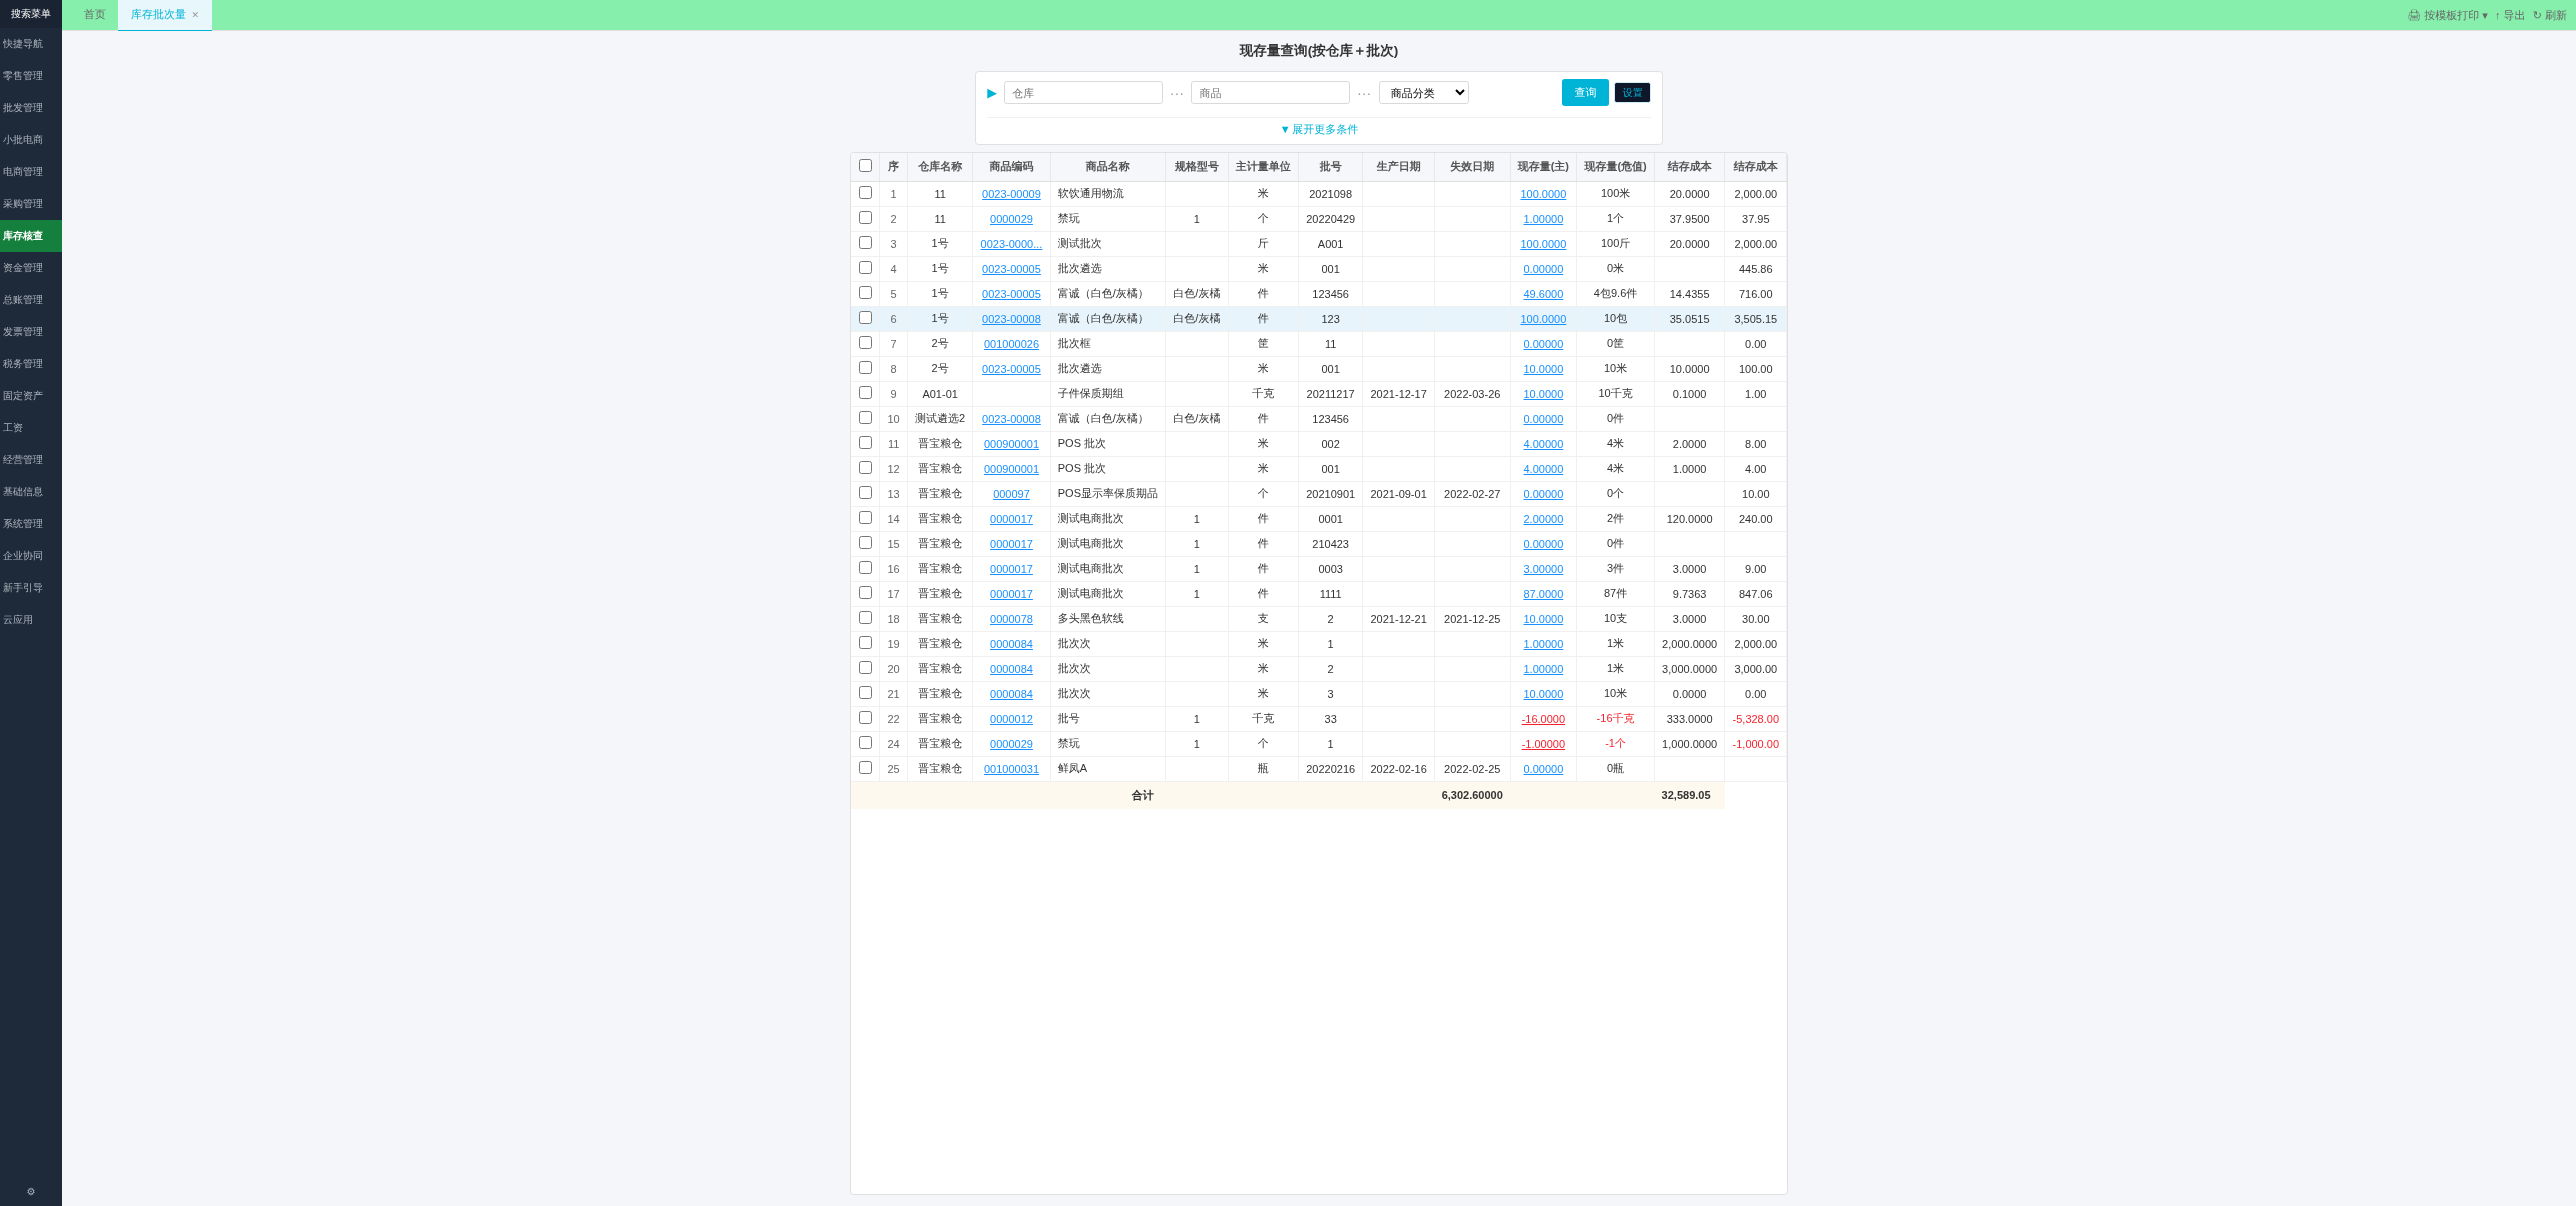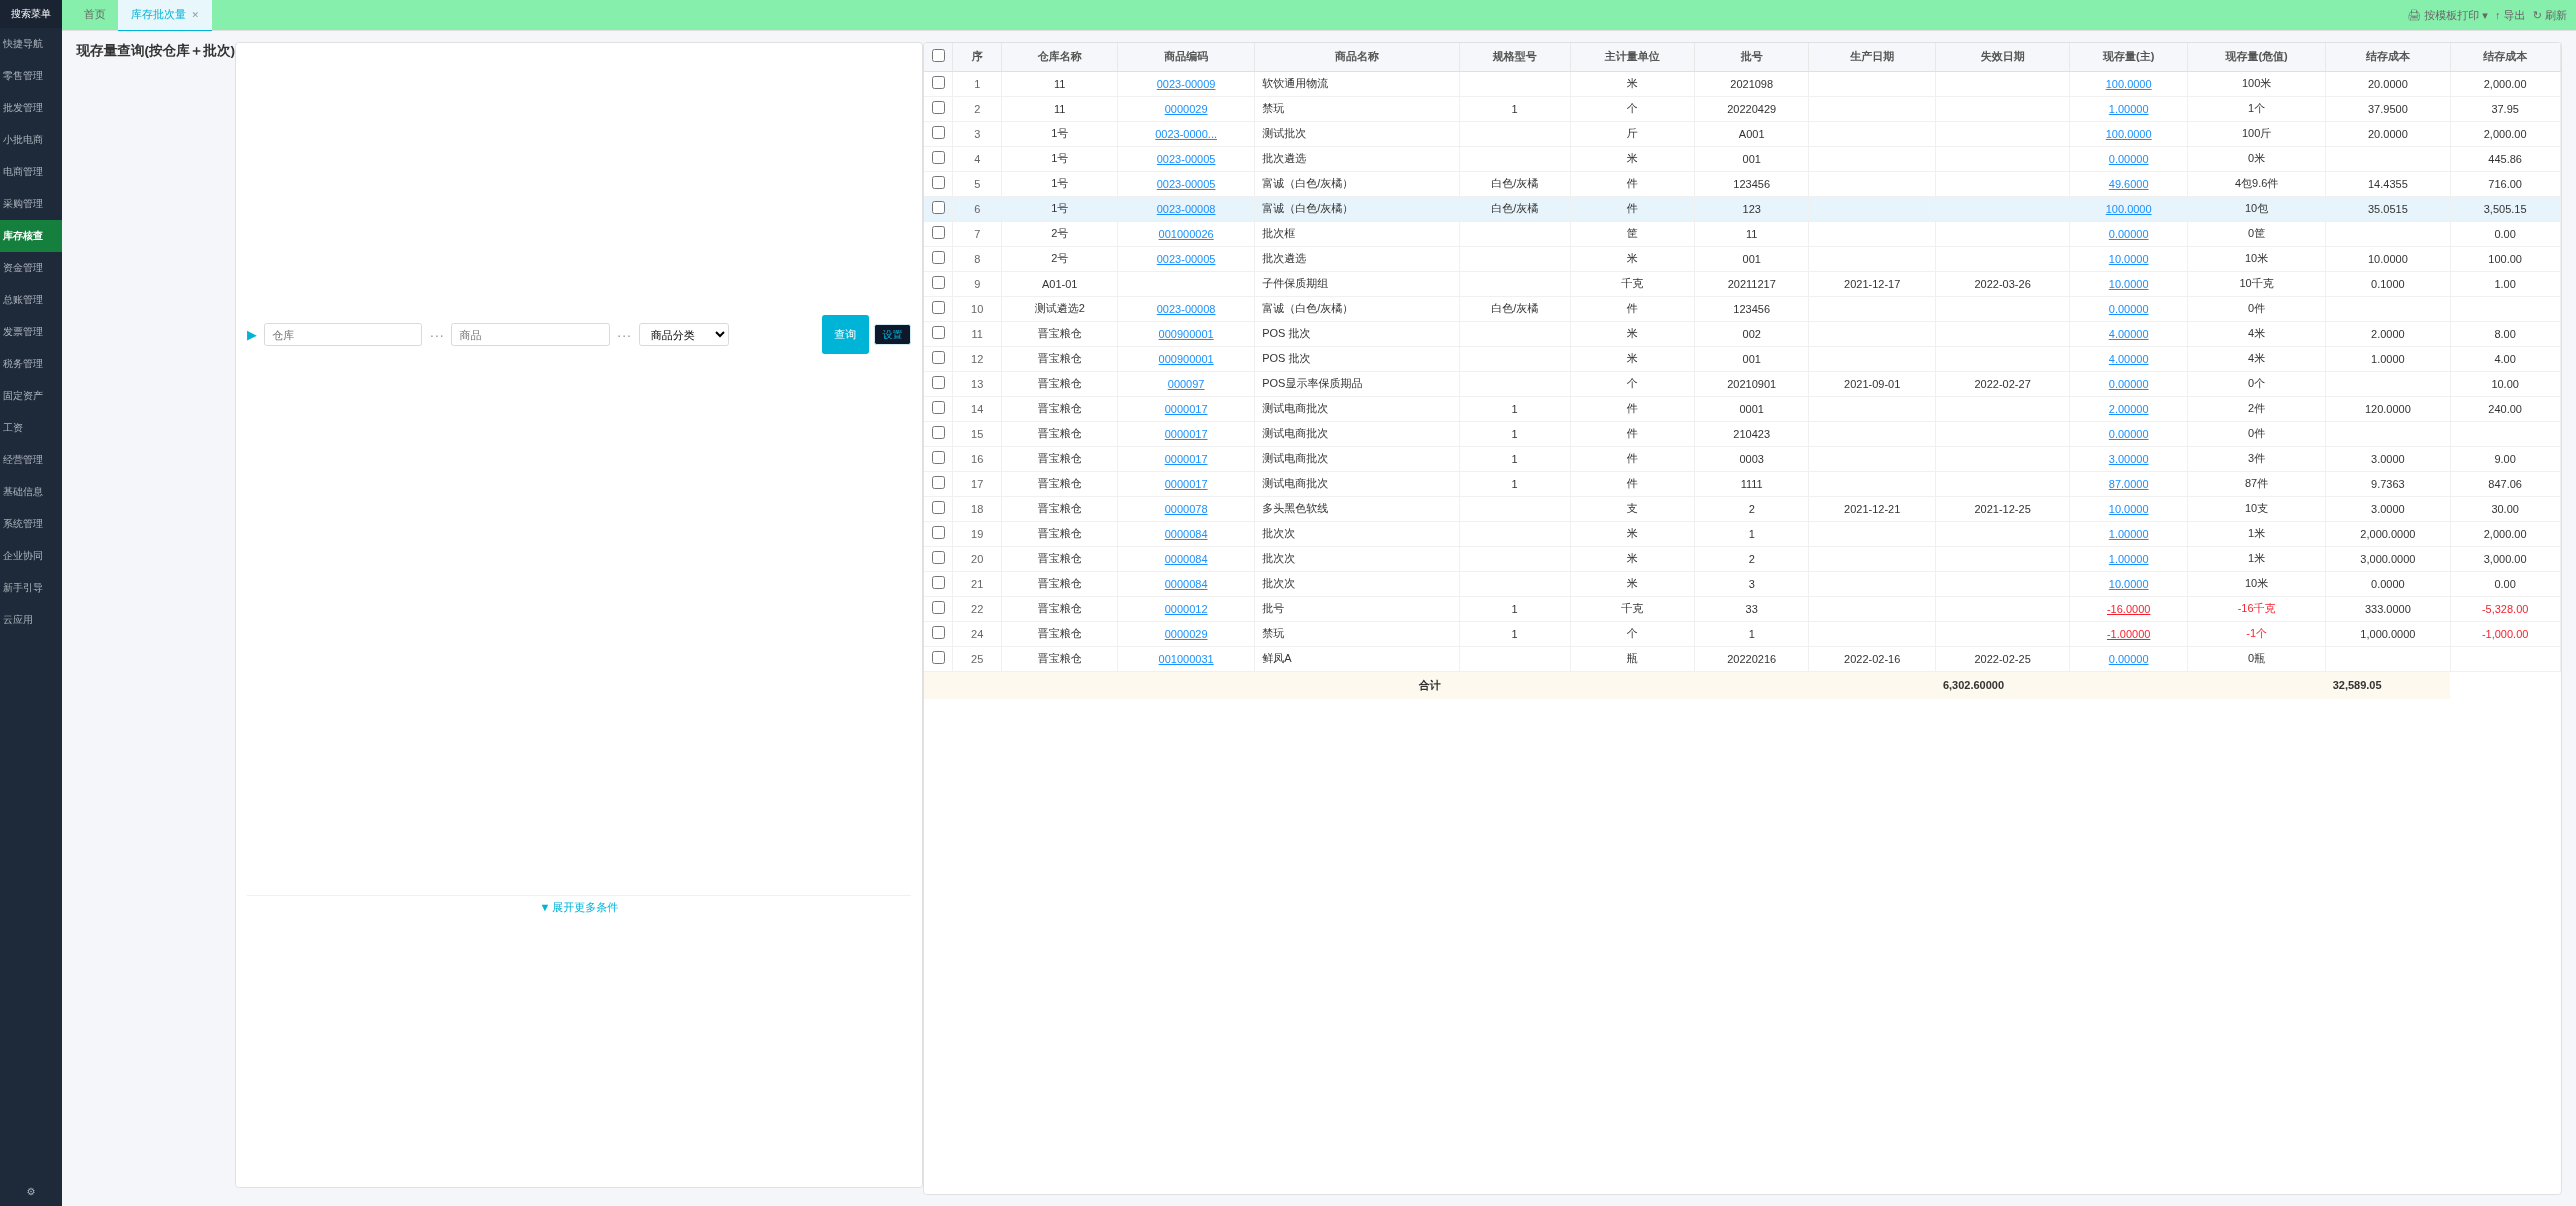--- a/index.html
+++ b/index.html
@@ -17,31 +17,31 @@
 
     
     .top-tabs { background: #86efac; border-bottom: 0.9px solid #e0e0e0; display: flex; align-items: center; padding: 0 9px; height: 31px; flex-shrink: 0; }
     .tab { padding: 0 12.7px; height: 31px; display: flex; align-items: center; font-size: 11px; cursor: pointer; color: #666; border-bottom: 1.8px solid transparent; }
     .tab.active { color: #00b4d8; border-bottom: 1.8px solid #00b4d8; background: #e8f7fb; }
     .tab-close { margin-left: 5.4px; color: #999; font-size: 9px; cursor: pointer; }
     .top-right-actions { margin-left: auto; display: flex; align-items: flex-start; gap: 7.2px; font-size: 11px; color: #666; }
     .top-right-btn { cursor: pointer; color: #666; }
 
     
-    .content { flex: 1; padding: 11px 14.5px; overflow: hidden; display: flex; flex-direction: row; background: #f5f6fa; }
+    .content { flex: 1; padding: 11px 14.5px; overflow: hidden; display: flex; flex-direction: column; background: #f5f6fa; align-items: center; }
     .page-title { font-size: 13.6px; font-weight: bold; color: #333; margin-bottom: 11px; }
 
     
     .filter-bar { background: #fff; border: 0.9px solid #e0e0e0; border-radius: 3.6px; padding: 7.2px 11px; margin-bottom: 7.2px; display: flex; align-items: center; gap: 7.2px; flex-wrap: wrap; }
     .filter-item { display: flex; align-items: center; gap: 3.6px; }
     .filter-input { border: 0.9px solid #d9d9d9; border-radius: 2.7px; padding: 2.7px 7.2px; font-size: 11px; height: 23.5px; min-width: 109px; outline: none; }
     .filter-select { border: 0.9px solid #d9d9d9; border-radius: 2.7px; padding: 2.7px 7.2px; font-size: 11px; height: 23.5px; min-width: 90px; outline: none; background: #fff; }
     .filter-dots { color: #999; font-size: 14.5px; cursor: pointer; }
     .expand-btn { color: #00b4d8; font-size: 11px; cursor: pointer; display: flex; align-items: center; gap: 1.8px; }
-    .search-btn { background: #00b4d8; color: #fff; border: none; border-radius: 2.7px; padding: 3.6px 12.7px; font-size: 11px; cursor: pointer; height: 39px; }
+    .search-btn { background: #00b4d8; color: #fff; border: none; border-radius: 2.7px; padding: 3.6px 12.7px; font-size: 11px; cursor: pointer; height: 27px; }
     .filter-expand-row { width: 100%; display: flex; align-items: center; justify-content: center; padding-top: 3.6px; border-top: 0.9px solid #f0f0f0; margin-top: 3.6px; }
     .toolbar-right { margin-left: auto; display: flex; align-items: center; gap: 5.4px; }
     .settings-link { color: #00b4d8; font-size: 10px; cursor: pointer; border: 0.9px solid #d0ecf5; border-radius: 2.7px; padding: 2.7px 7.2px; background: #0f172a; }
 
     
     .table-container { flex: 1; background: #fff; border: 0.9px solid #e0e0e0; border-radius: 3.6px; overflow: auto; }
     table { width: 100%; border-collapse: collapse; font-size: 11px; }
     thead th { background: #f5f7fa; color: #555; font-weight: 600; padding: 6.3px 7.2px; border-bottom: 0.9px solid #e0e0e0; border-right: 0.9px solid #e8e8e8; text-align: center; white-space: nowrap; position: sticky; top: 0; z-index: 2; }
     tbody tr { border-bottom: 0.9px solid #f0f0f0; }
     tbody tr.highlighted { background: #e8f4fb; }

